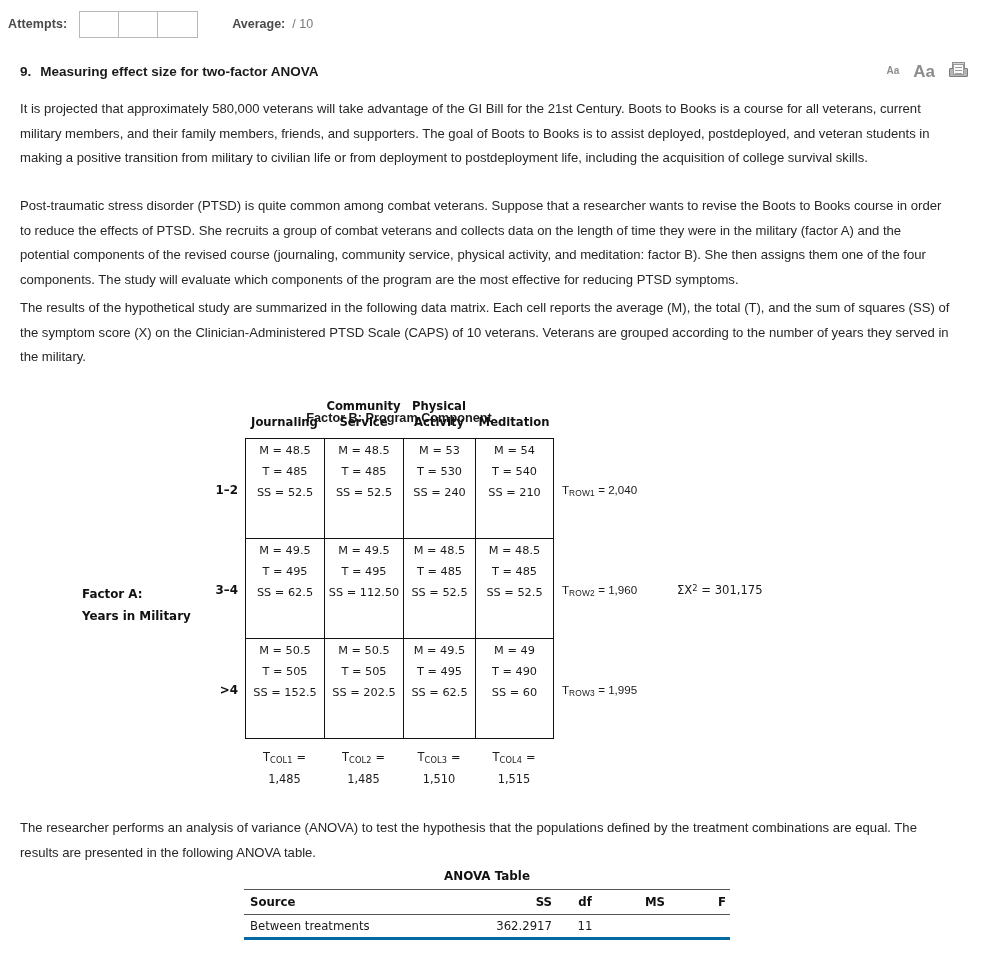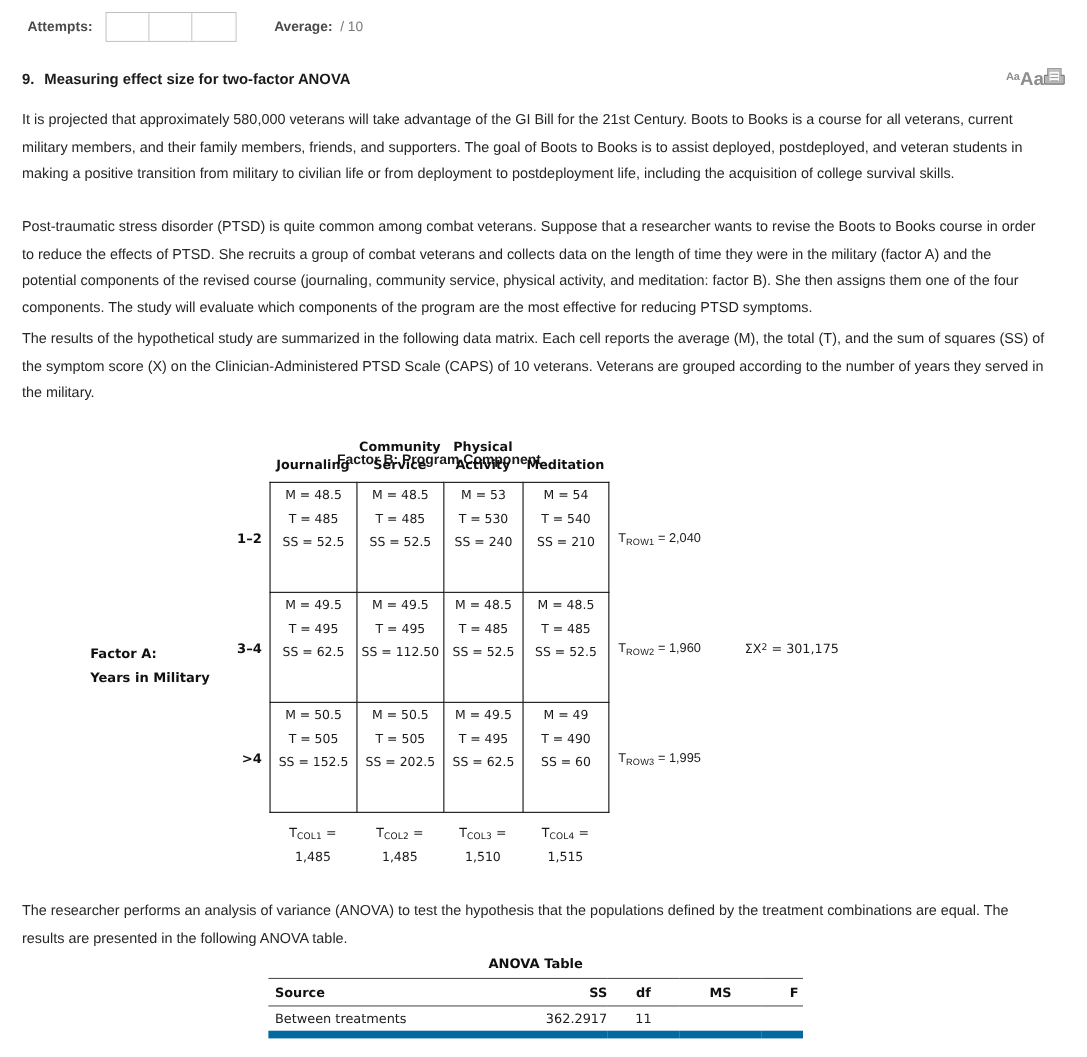--- a/index.html
+++ b/index.html
@@ -16,21 +16,21 @@
     color: #1a1a1a;
   }
 
   
   .attempts-bar {
     position: absolute;
     left: 0; top: 0;
     width: 988px; height: 48px;
     display: flex;
     align-items: center;
-    padding-left: 25px;
+    padding-left: 8px;
   }
   .attempts-label {
     font-size: 12.5px;
     font-weight: bold;
     color: #4a4a4a;
     letter-spacing: .1px;
   }
   .attempts-boxes {
     display: flex;
     margin-left: 12px;
@@ -76,20 +76,21 @@
   }
   .q-title {
     font-size: 13.5px;
     font-weight: bold;
     color: #1a1a1a;
   }
   .title-tools {
     margin-left: auto;
     display: flex;
     align-items: center;
+    gap: 14px;
   }
   .aa-small {
     font-size: 10px;
     font-weight: bold;
     color: #8d8d8d;
     cursor: pointer;
     line-height: 1;
   }
   .aa-large {
     font-size: 17px;
@@ -312,21 +313,21 @@
   table.anova thead th {
     border-top: 1.6px solid #555;
     border-bottom: 1.6px solid #555;
     font-size: 11.7px;
     font-weight: bold;
     color: #111;
     padding: 5px 0 5px 0;
     height: 24px;
   }
   table.anova tbody td {
-    border-bottom: 7px solid #0369a1;
+    border-bottom: 3px solid #0369a1;
     font-size: 11.7px;
     color: #1a1a1a;
     padding: 4px 0 4px 0;
     height: 23px;
   }
   .an-source { width: 186px; text-align: left; padding-left: 6px !important; }
   .an-ss     { width: 122px; text-align: right; }
   .an-df     { width: 66px;  text-align: center; }
   .an-ms     { width: 74px;  text-align: center; }
   .an-f      { width: 38px;  text-align: right; padding-right: 4px !important; }

